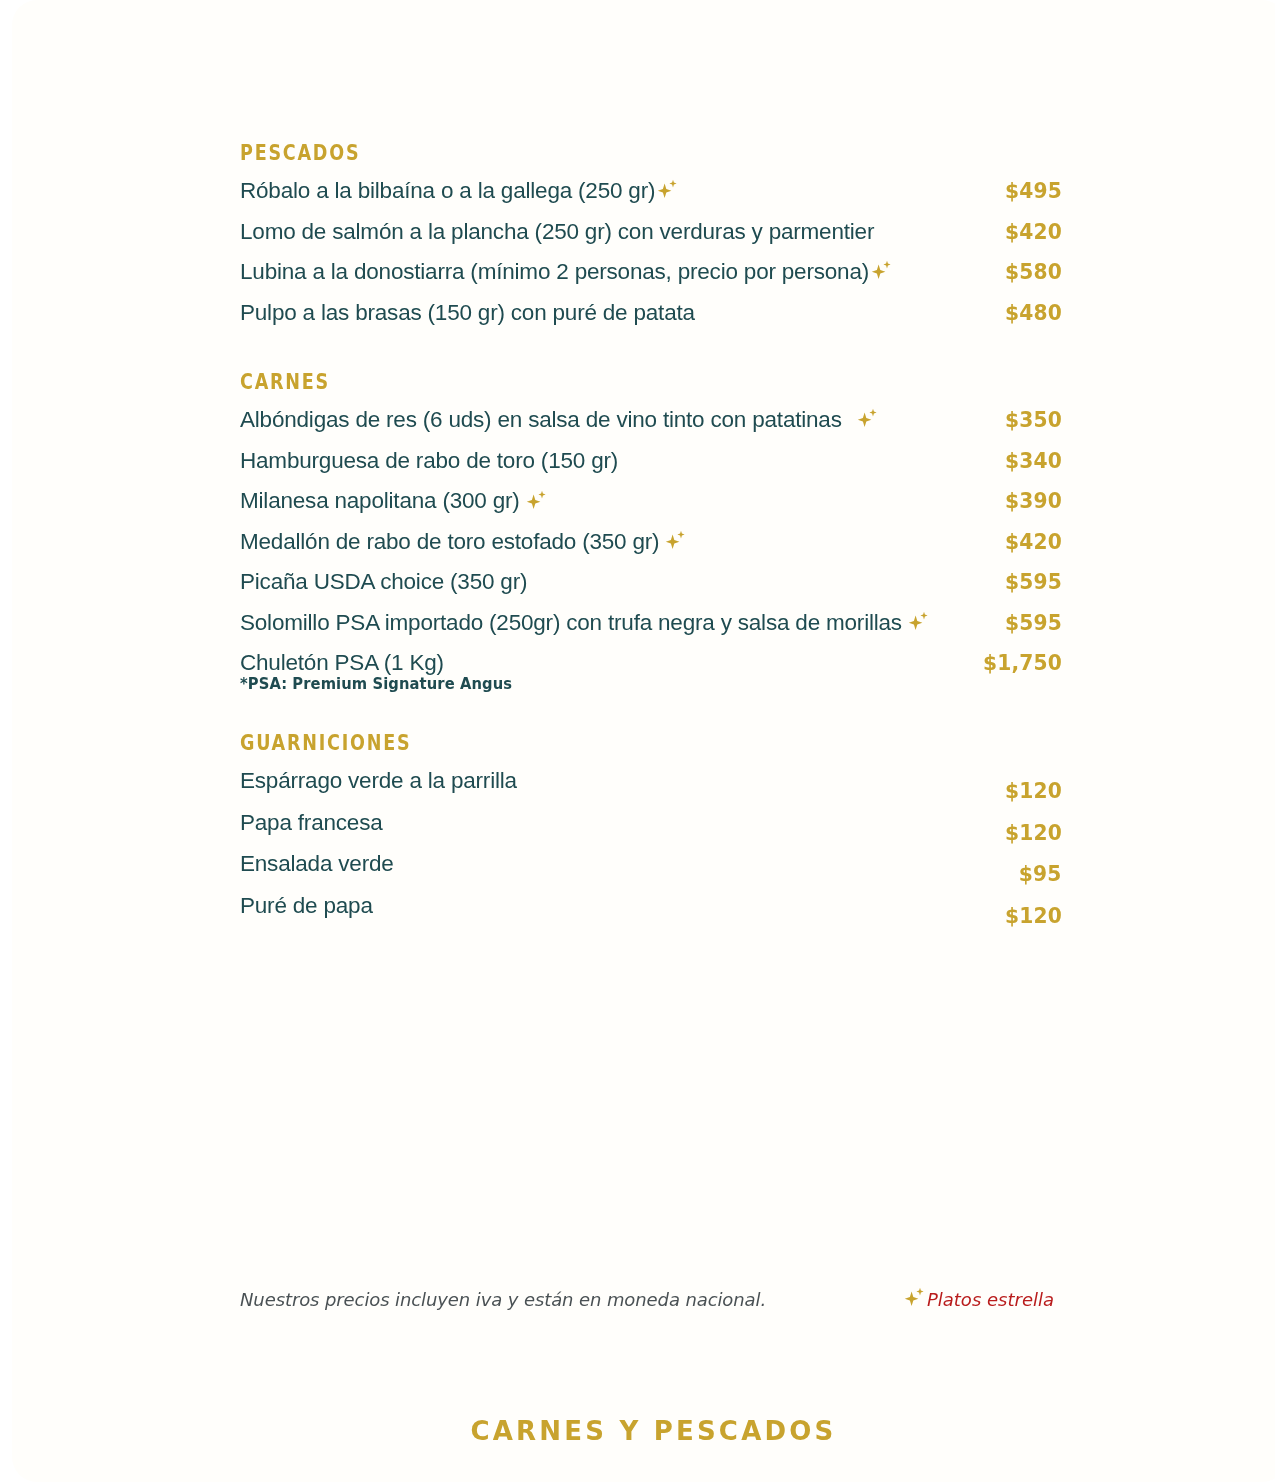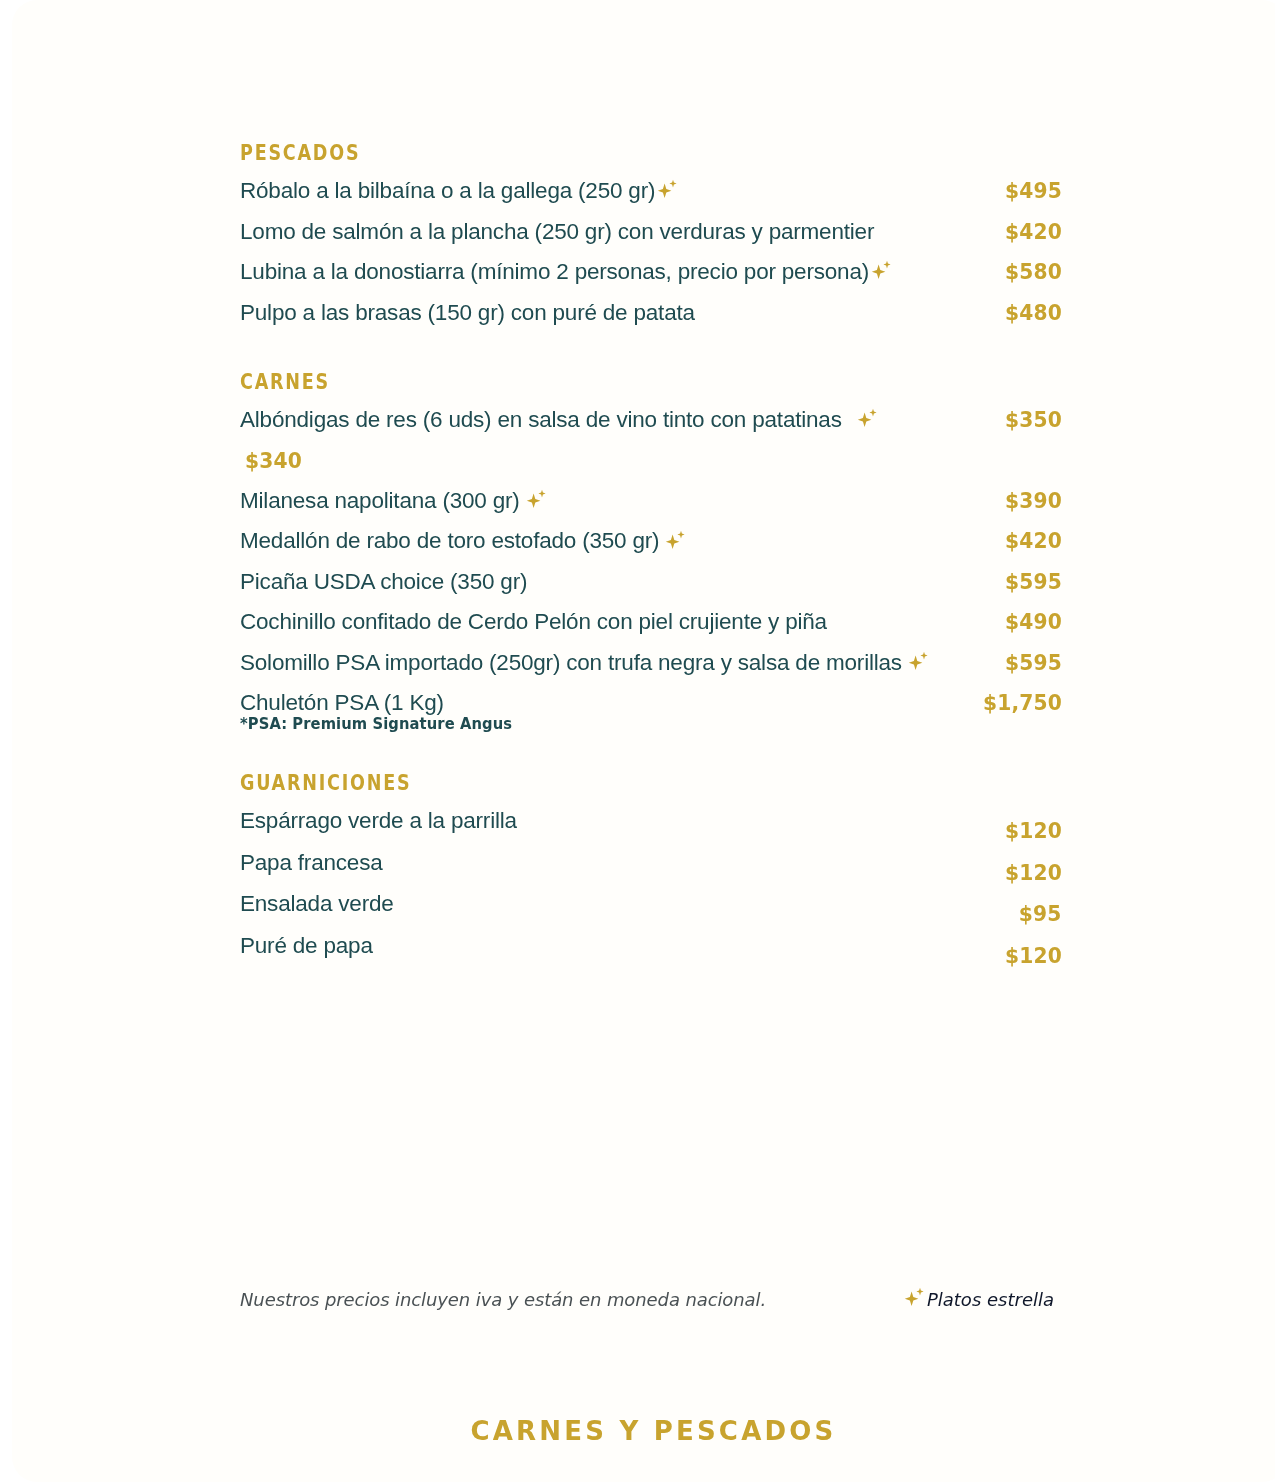--- a/index.html
+++ b/index.html
@@ -130,21 +130,21 @@
     color: #4a5154;
     font-size: 18px;
     font-family: "DejaVu Sans", sans-serif;
     letter-spacing: -0.1px;
     white-space: nowrap;
   }
   .footer-legend {
     display: flex;
     align-items: center;
     gap: 0;
-    color: #0f172a;
+    color: #b91c1c;
     font-size: 18px;
     font-family: "DejaVu Sans", sans-serif;
     white-space: nowrap;
     margin-right: 8px;
   }
 
   .page-footer-title {
     position: absolute;
     left: 0;
     top: 1416px;
@@ -215,20 +215,23 @@
               <span class="sparkle gap">
                 <svg width="24" height="22" viewBox="0 0 24 22">
                   <path d="M8.6 4.6 L10.3 10.0 L15.4 11.8 L10.3 13.6 L8.6 19.0 L6.9 13.6 L1.8 11.8 L6.9 10.0 Z" fill="#c8a32e"></path>
                   <path d="M17.0 0.8 L17.9 3.6 L20.6 4.6 L17.9 5.6 L17.0 8.4 L16.1 5.6 L13.4 4.6 L16.1 3.6 Z" fill="#c8a32e"></path>
                 </svg>
               </span>
             </div>
             <div class="row-price">$350</div>
           </div>
           <div class="row">
+            <div class="row-name">
+              <span>Hamburguesa de rabo de toro (150 gr)</span>
+            </div>
             <div class="row-price">$340</div>
           </div>
           <div class="row">
             <div class="row-name">
               <span>Milanesa napolitana (300 gr)</span>
               <span class="sparkle sm">
                 <svg width="24" height="22" viewBox="0 0 24 22">
                   <path d="M8.6 4.6 L10.3 10.0 L15.4 11.8 L10.3 13.6 L8.6 19.0 L6.9 13.6 L1.8 11.8 L6.9 10.0 Z" fill="#c8a32e"></path>
                   <path d="M17.0 0.8 L17.9 3.6 L20.6 4.6 L17.9 5.6 L17.0 8.4 L16.1 5.6 L13.4 4.6 L16.1 3.6 Z" fill="#c8a32e"></path>
                 </svg>
@@ -246,26 +249,20 @@
                 </svg>
               </span>
             </div>
             <div class="row-price">$420</div>
           </div>
           <div class="row">
             <div class="row-name">
               <span>Picaña USDA choice (350 gr)</span>
             </div>
             <div class="row-price">$595</div>
-          </div>
-          <div class="row">
-            <div class="row-name">
-              <span>Cochinillo confitado de Cerdo Pelón con piel crujiente y piña</span>
-            </div>
-            <div class="row-price">$490</div>
           </div>
           <div class="row">
             <div class="row-name">
               <span>Solomillo PSA importado (250gr) con trufa negra y salsa de morillas</span>
               <span class="sparkle sm">
                 <svg width="24" height="22" viewBox="0 0 24 22">
                   <path d="M8.6 4.6 L10.3 10.0 L15.4 11.8 L10.3 13.6 L8.6 19.0 L6.9 13.6 L1.8 11.8 L6.9 10.0 Z" fill="#c8a32e"></path>
                   <path d="M17.0 0.8 L17.9 3.6 L20.6 4.6 L17.9 5.6 L17.0 8.4 L16.1 5.6 L13.4 4.6 L16.1 3.6 Z" fill="#c8a32e"></path>
                 </svg>
               </span>

